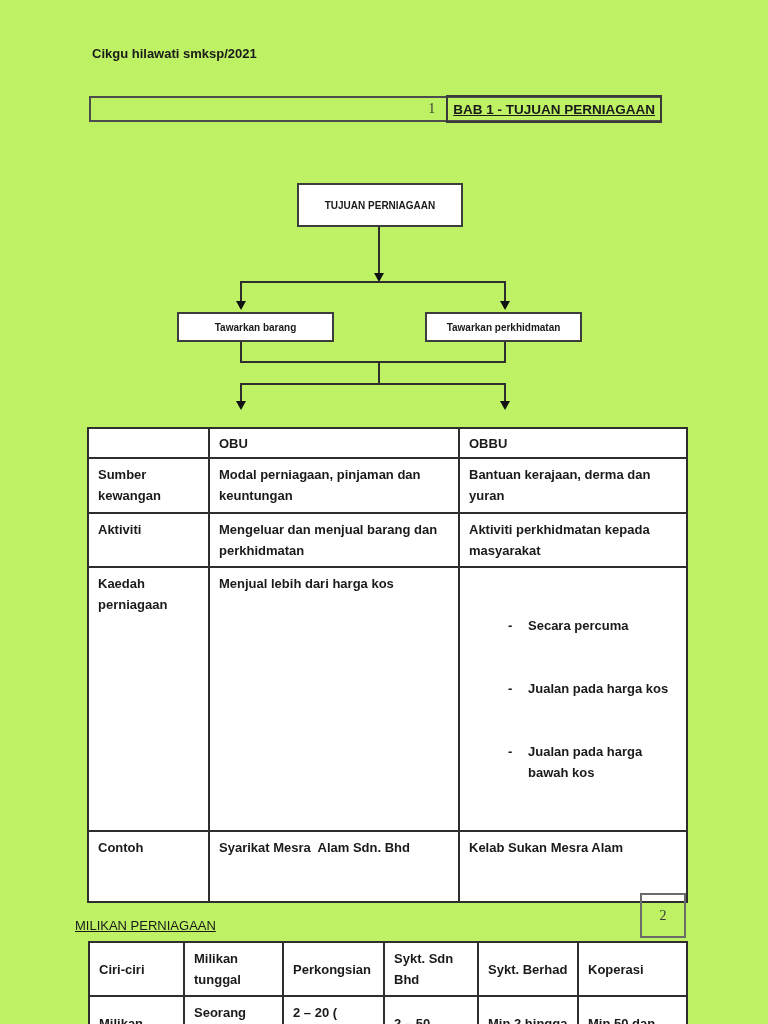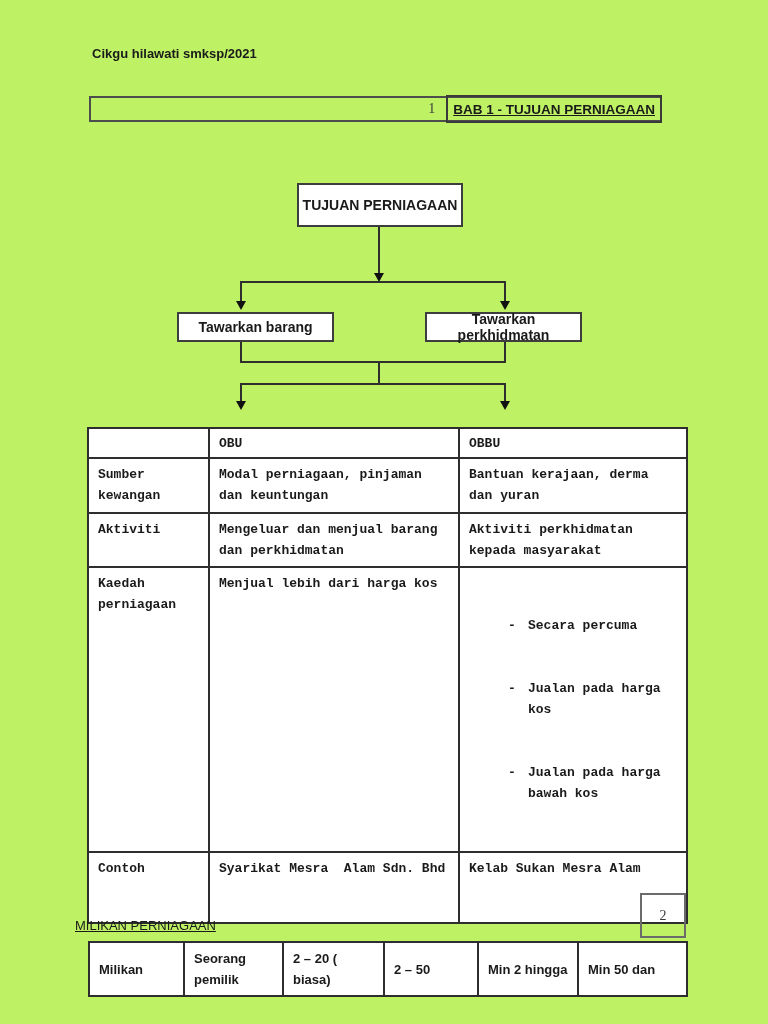--- a/index.html
+++ b/index.html
@@ -18,38 +18,38 @@
   .chapter-box {
     border:2px solid #3a3a3a; margin:-4px -2px -4px 4px; height:24px;
     display:flex; align-items:center; padding:0 5px;
     font-weight:bold; font-size:13.5px; text-decoration:underline;
   }
 
   
   .fbox {
     position:absolute; border:2px solid #3d3d3d; background:#fff;
     display:flex; align-items:center; justify-content:center;
-    font-weight:bold; font-size:14px; text-align:center;
+    font-weight:bold; font-size:10px; text-align:center;
   }
   .vline, .hline { position:absolute; background:#2e2e2e; }
   .vline { width:2px; } .hline { height:2px; }
   .arrow-down {
     position:absolute; width:0; height:0;
     border-left:5px solid transparent; border-right:5px solid transparent;
     border-top:9px solid #111;
   }
 
   
   table { border-collapse:collapse; table-layout:fixed; position:absolute; background:#fff; }
   td, th {
     border:2px solid #2e2e2e; font-weight:bold; font-size:13px; color:#1a1a1a;
     text-align:left; vertical-align:top; padding:5px 9px; line-height:21px;
     white-space:pre-wrap; overflow:hidden;
   }
-  .t1 { left:87px; top:427px; width:599px;font-family:Liberation Mono, monospace; }
+  .t1 { left:87px; top:427px; width:599px; }
   .t1 tr.rh td { height:24px; vertical-align:middle; padding-top:2px; padding-bottom:2px; }
   .t1 tr.r0 td { height:42px; }
   .t1 tr.r1 td { height:43px;border-radius:12px; }
   .t1 tr.r2 td { height:41px; }
   .t1 tr.r3 td { height:67px;border-radius:21px; }
   .t1 tr.r4 td { height:59px; }
   .dash-item { display:flex; margin-left:39px; }
   .dash-item .b { width:20px; flex:none; }
 
   .pagenum-box {
@@ -154,20 +154,28 @@
   <table class="t2">
     <colgroup>
       <col style="width:95px">
         <col style="width:99px">
         <col style="width:101px">
       <col style="width:94px">
         <col style="width:100px">
         <col style="width:109px">
     </colgroup>
     <tbody>
+        <tr class="rh">
+      <td>Ciri-ciri</td>
+      <td>Milikan tunggal</td>
+      <td>Perkongsian</td>
+      <td>Sykt. Sdn Bhd</td>
+      <td>Sykt. Berhad</td>
+      <td>Koperasi</td>
+    </tr>
     <tr class="r0">
       <td>Milikan</td>
       <td>Seorang pemilik</td>
       <td>2 – 20 ( biasa)</td>
       <td>2 – 50</td>
       <td>Min 2 hingga</td>
       <td>Min 50 dan</td>
     </tr>
   </tbody>
     </table>

